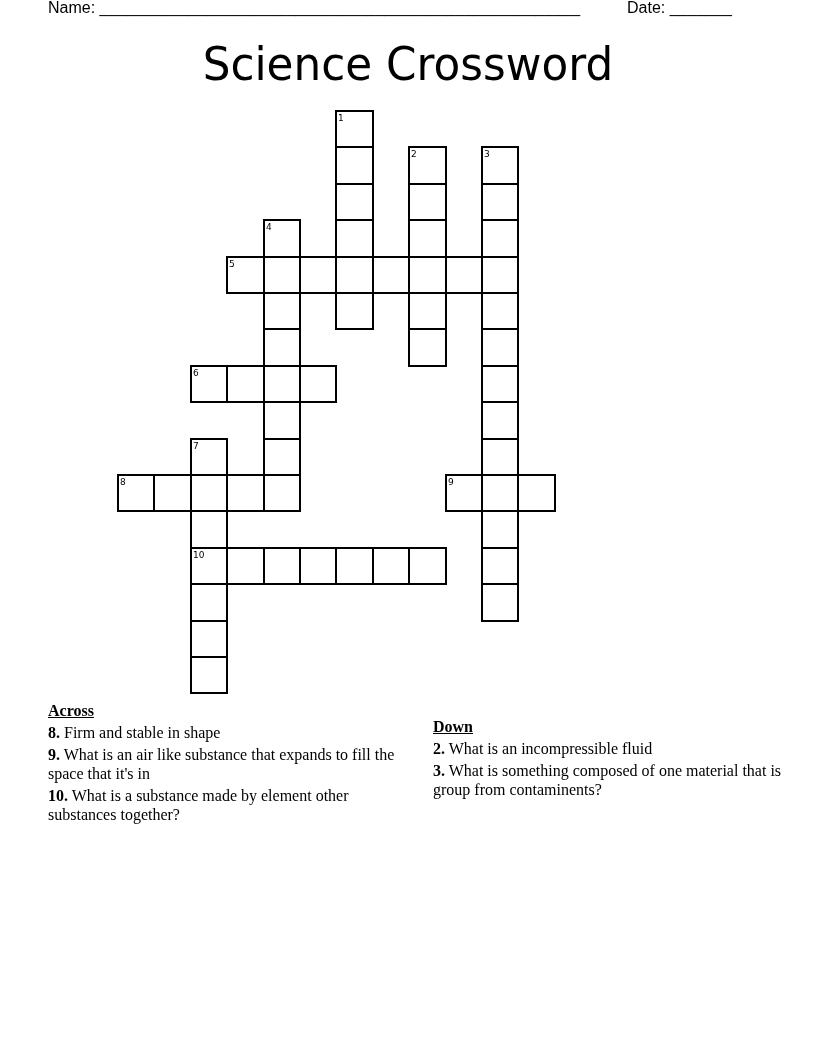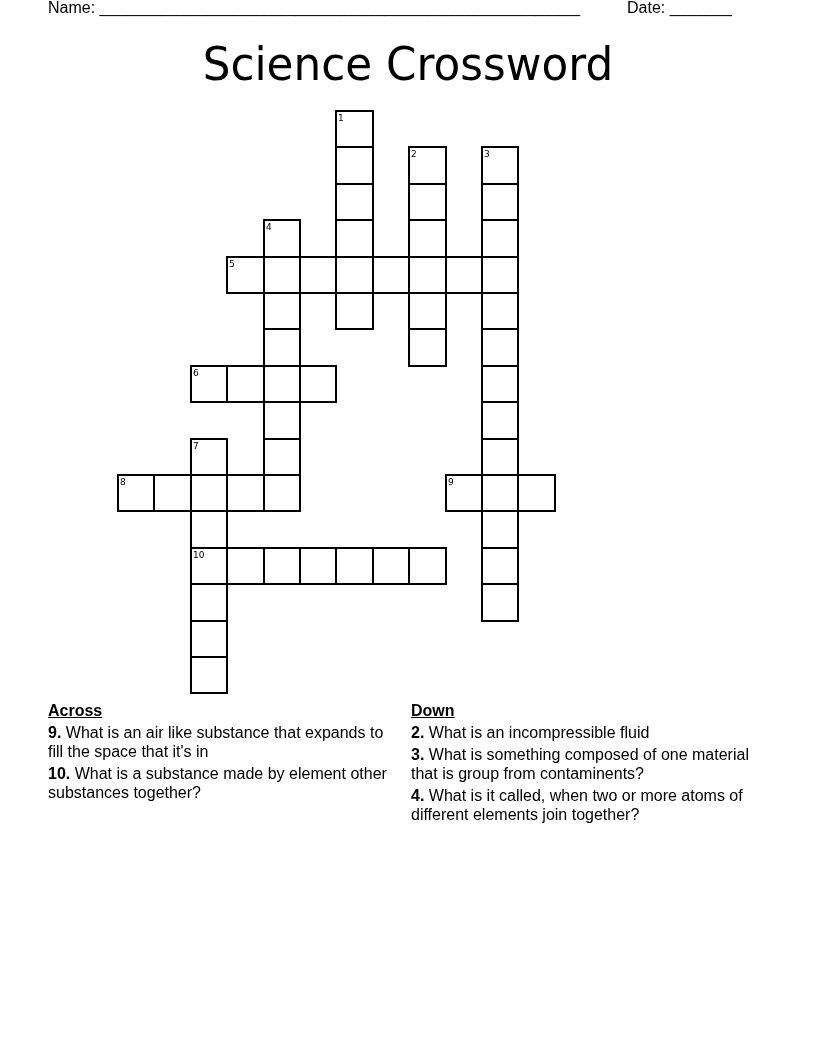--- a/index.html
+++ b/index.html
@@ -63,26 +63,26 @@
       position: absolute;
       top: 1px;
       left: 1px;
       font-family: "DejaVu Sans", sans-serif;
       font-size: 9px;
       line-height: 10px;
     }
     .clues {
       position: absolute;
       top: 701px;
-      font-family: Liberation Sans, sans-serif;
+      font-family: Liberation Serif, serif;
       font-size: 16px;
       line-height: 19px;
     }
     .clues.across { left: 48px; width: 350px; }
-    .clues.down { left: 411px; width: 360px; }
+    .clues.down { left: 433px; width: 360px; margin-top: 16px; }
     .clue-heading {
       font-weight: bold;
       text-decoration: underline;
       margin-bottom: 3px;
     }
     .clue {
       margin-bottom: 3px;
       transform-origin: 0 0;
     }
     .clue-num { font-weight: bold; }
@@ -171,22 +171,22 @@
     <div class="cell" style="left: 226px; top: 547px; width: 39px; height: 38px;"></div>
     <div class="cell" style="left: 263px; top: 547px; width: 38px; height: 38px;"></div>
     <div class="cell" style="left: 299px; top: 547px; width: 38px; height: 38px;"></div>
     <div class="cell" style="left: 335px; top: 547px; width: 39px; height: 38px;"></div>
     <div class="cell" style="left: 372px; top: 547px; width: 38px; height: 38px;"></div>
     <div class="cell" style="left: 408px; top: 547px; width: 39px; height: 38px;"></div>
   </div>
 
 <div class="clues across">
   <div class="clue-heading">Across</div>
+  <div class="clue"><span class="clue-num">8.</span><span> Firm and stable in shape</span></div>
   <div class="clue"><span class="clue-num">9.</span><span> What is an air like substance that expands to fill the space that it's in</span></div>
   <div class="clue"><span class="clue-num">10.</span><span> What is a substance made by element other substances together?</span></div>
 </div>
 
 <div class="clues down">
   <div class="clue-heading">Down</div>
   <div class="clue"><span class="clue-num">2.</span><span> What is an incompressible fluid</span></div>
   <div class="clue"><span class="clue-num">3.</span><span> What is something composed of one material that is group from contaminents?</span></div>
-  <div class="clue"><span class="clue-num">4.</span><span> What is it called, when two or more atoms of different elements join together?</span></div>
 </div>
 
 </body></html>

